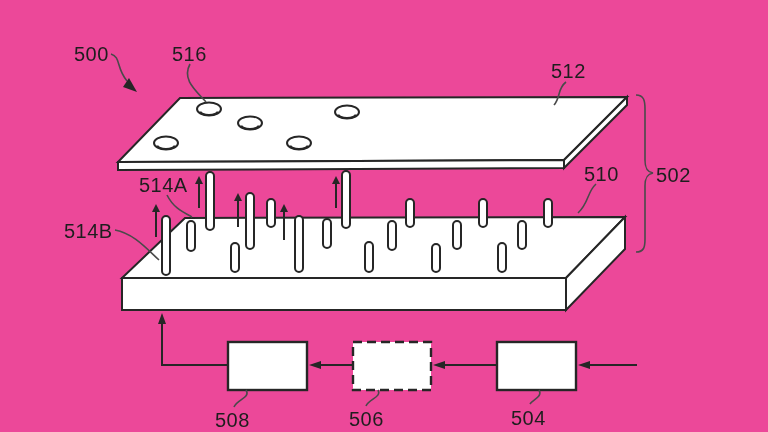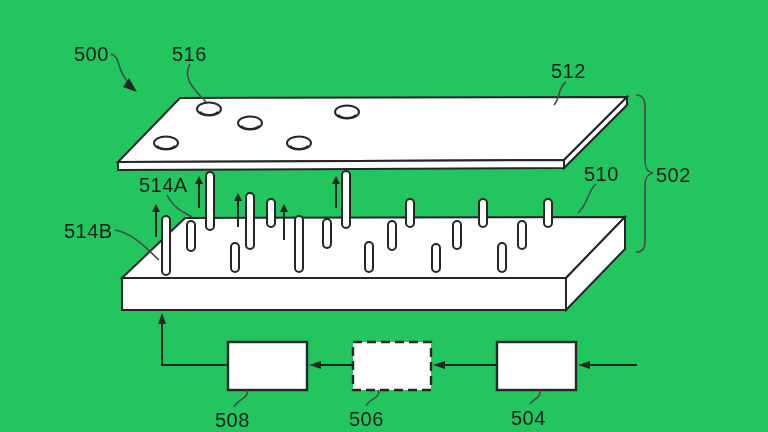--- a/index.html
+++ b/index.html
@@ -5,21 +5,21 @@
   html, body {
     margin: 0;
     padding: 0;
     background: #ffffff;
     font-family: "Liberation Sans", sans-serif;
   }
   .canvas {
     position: relative;
     width: 768px;
     height: 432px;
-    background: #22c55e;
+    background: #ec4899;
     overflow: hidden;
   }
   svg { display: block; }
   .ink   { stroke: #262626; fill: #ffffff; stroke-width: 2; }
   .inkln { stroke: #262626; fill: none;    stroke-width: 2; }
   .thick { stroke: #262626; fill: #ffffff; stroke-width: 2.4; }
   .lead  { stroke: #4a4a4a; fill: none;    stroke-width: 1.6; }
   .head  { fill: #262626; stroke: none; }
   .reflabel {
     font-family: "Liberation Sans", sans-serif;

